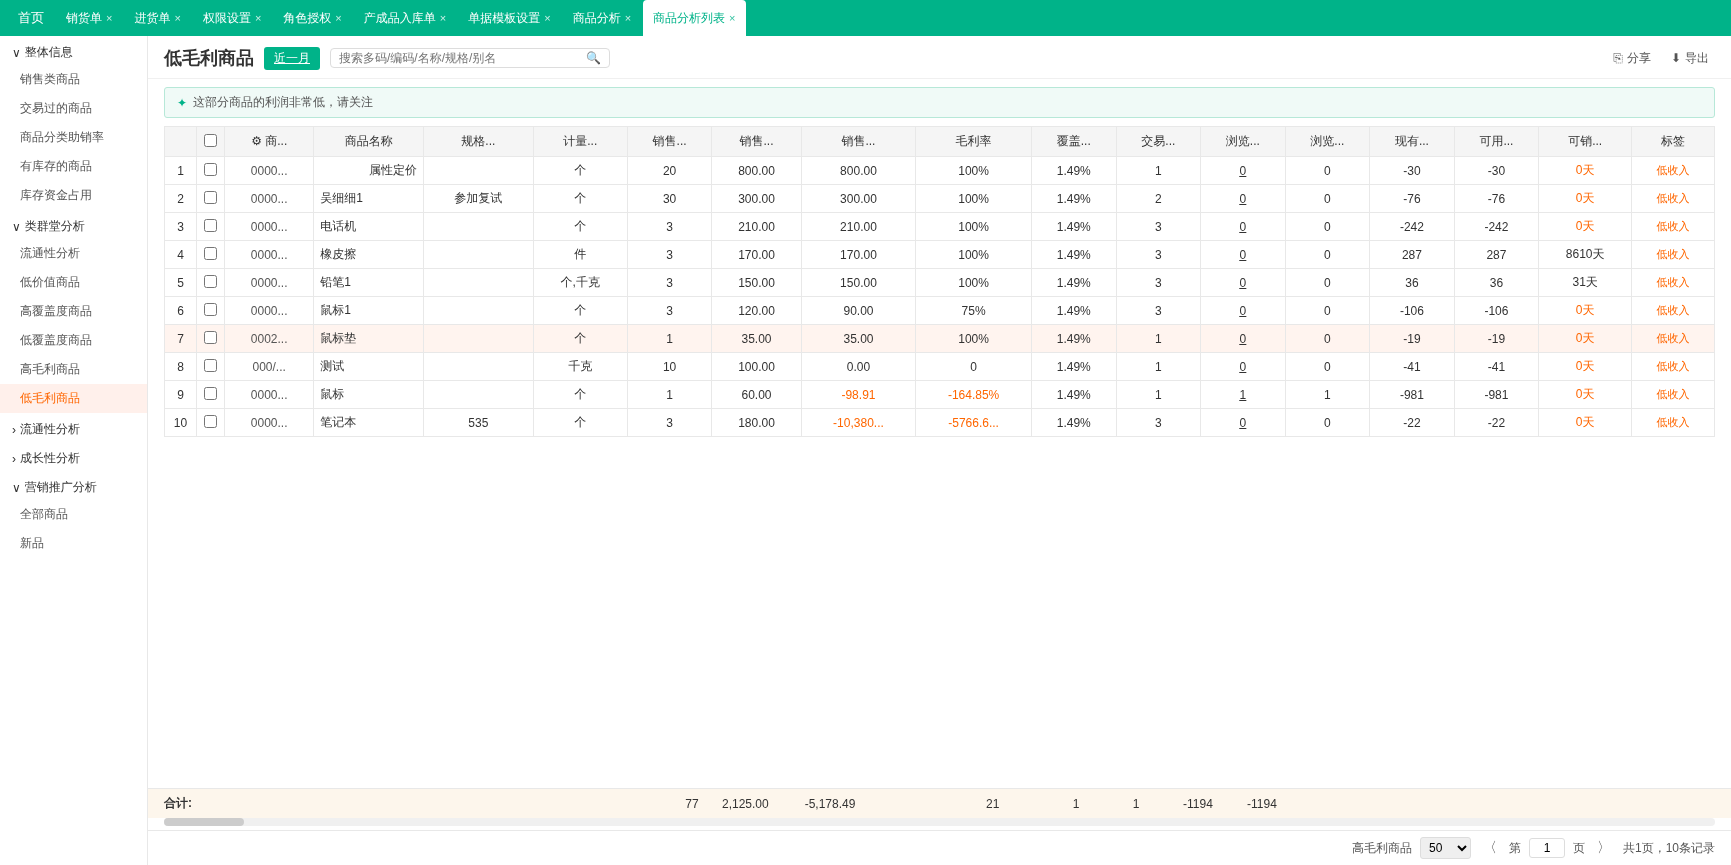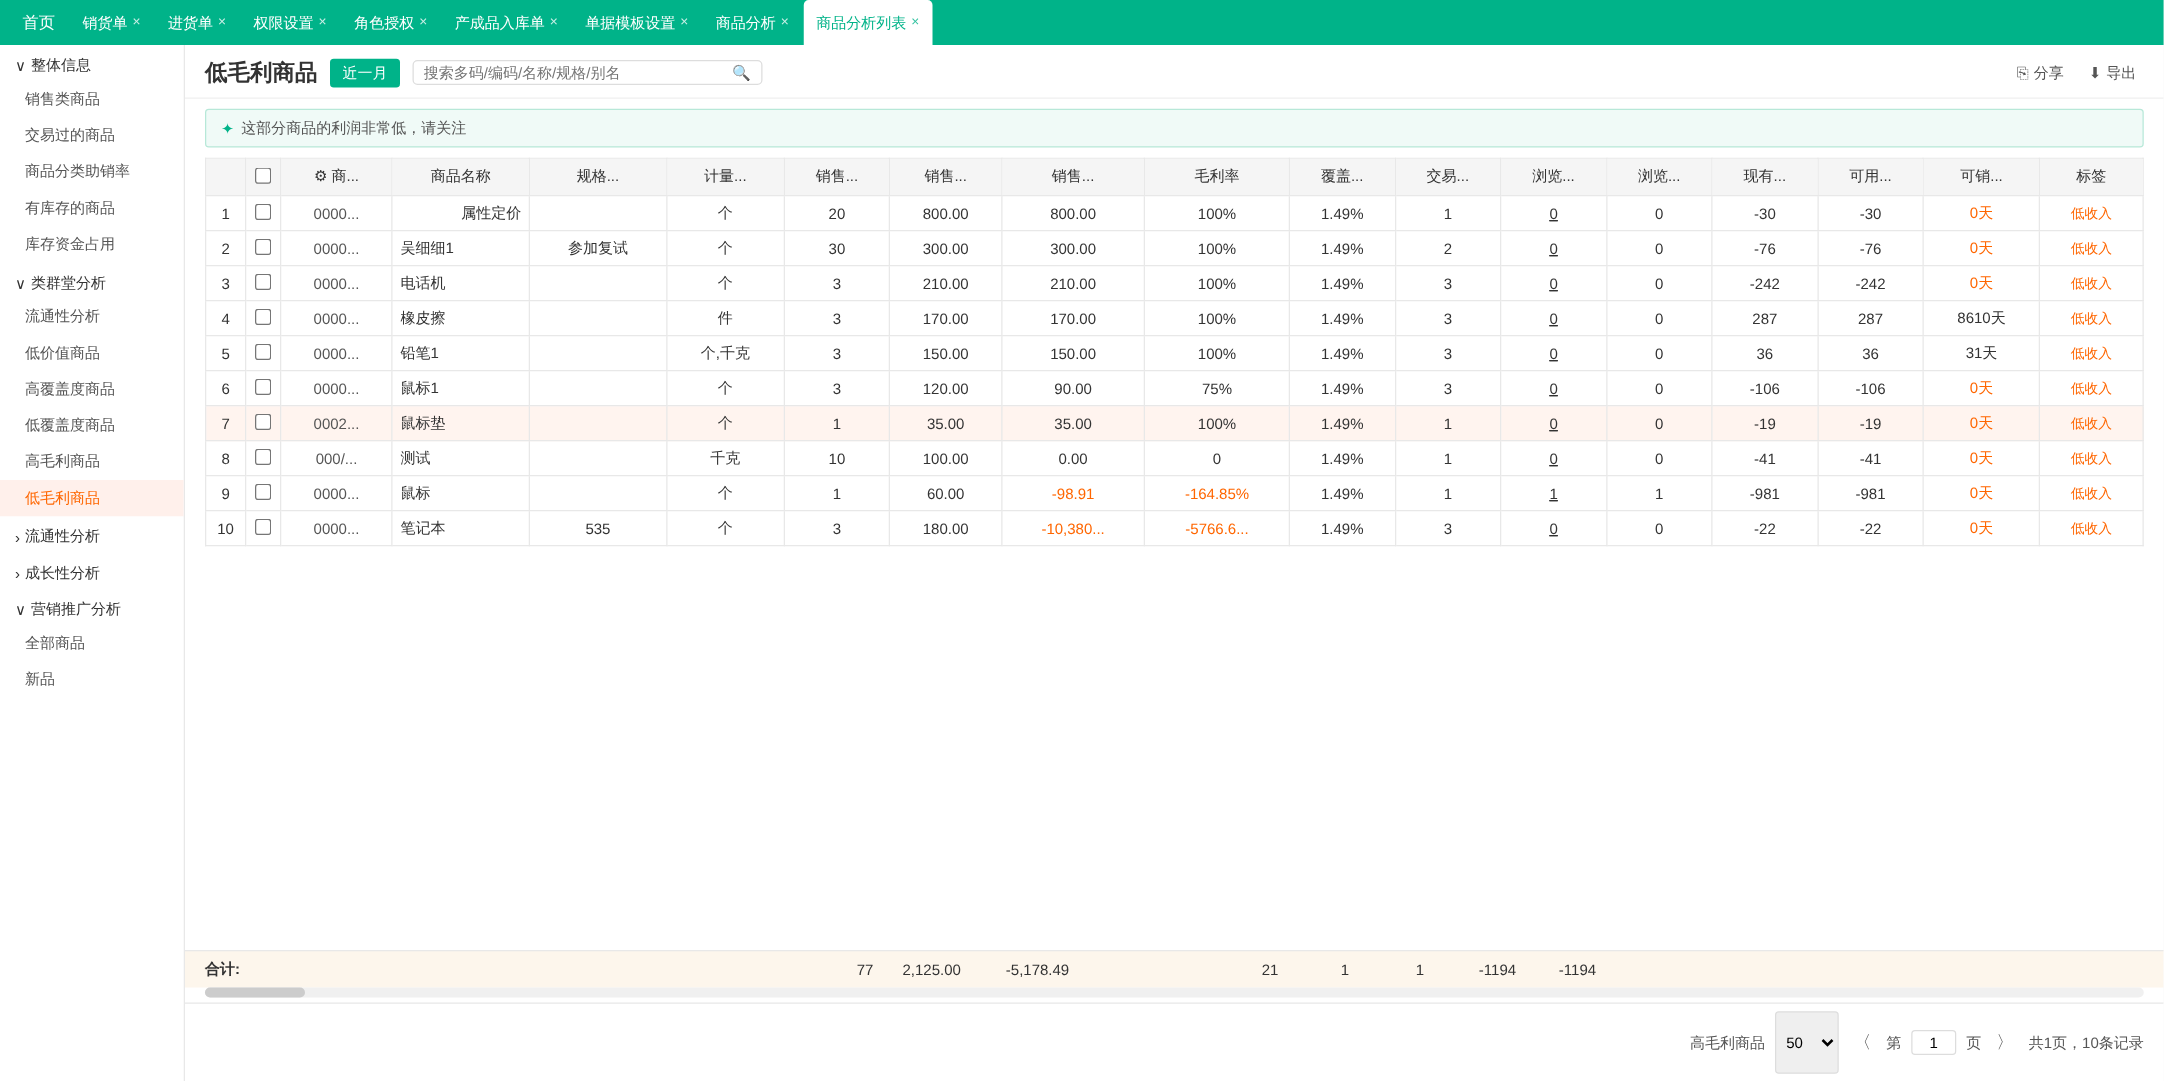--- a/index.html
+++ b/index.html
@@ -83,20 +83,21 @@
       color: #333;
     }
     .filter-btn {
       background: #00b389;
       color: #fff;
       border: none;
       border-radius: 3px;
       padding: 3px 10px;
       cursor: pointer;
       font-size: 12px;
+      text-decoration: underline;
     }
     .search-box {
       display: flex;
       align-items: center;
       border: 1px solid #ddd;
       border-radius: 4px;
       padding: 2px 8px;
       flex: 1;
       max-width: 280px;
     }
@@ -212,21 +213,21 @@
       align-items: center;
       justify-content: flex-end;
       gap: 8px;
       font-size: 12px;
       color: #555;
       background: #fff;
     }
     .page-select {
       border: 1px solid #ddd;
       border-radius: 3px;
-      padding: 16px 4px;
+      padding: 2px 4px;
       font-size: 12px;
       outline: none;
     }
     .page-btn {
       border: none;
       background: none;
       cursor: pointer;
       color: #555;
       font-size: 14px;
       padding: 2px 4px;
@@ -597,21 +598,21 @@
         <span style="width:28px;"></span>
         <span style="width:72px;"></span>
         <span style="width:90px;"></span>
         <span style="width:72px;"></span>
         <span style="width:56px;"></span>
         <span style="width:60px; text-align:center;">77</span>
         <span style="width:72px; ">2,125.00</span>
         <span style="width:72px; text-align:center;">-5,178.49</span>
         <span style="width:60px;"></span>
         <span style="width:60px;"></span>
-        <span style="width:60px; text-align:center;">21</span>
+        <span style="width:60px; ">21</span>
         <span style="width:60px; text-align:center;">1</span>
         <span style="width:60px; text-align:center;">1</span>
         <span style="width:64px; text-align:center;">-1194</span>
         <span style="width:64px; text-align:center;">-1194</span>
       </div>
     </div>
 
     <div class="scroll-bar-area">
       <div class="scroll-thumb"></div>
     </div>

